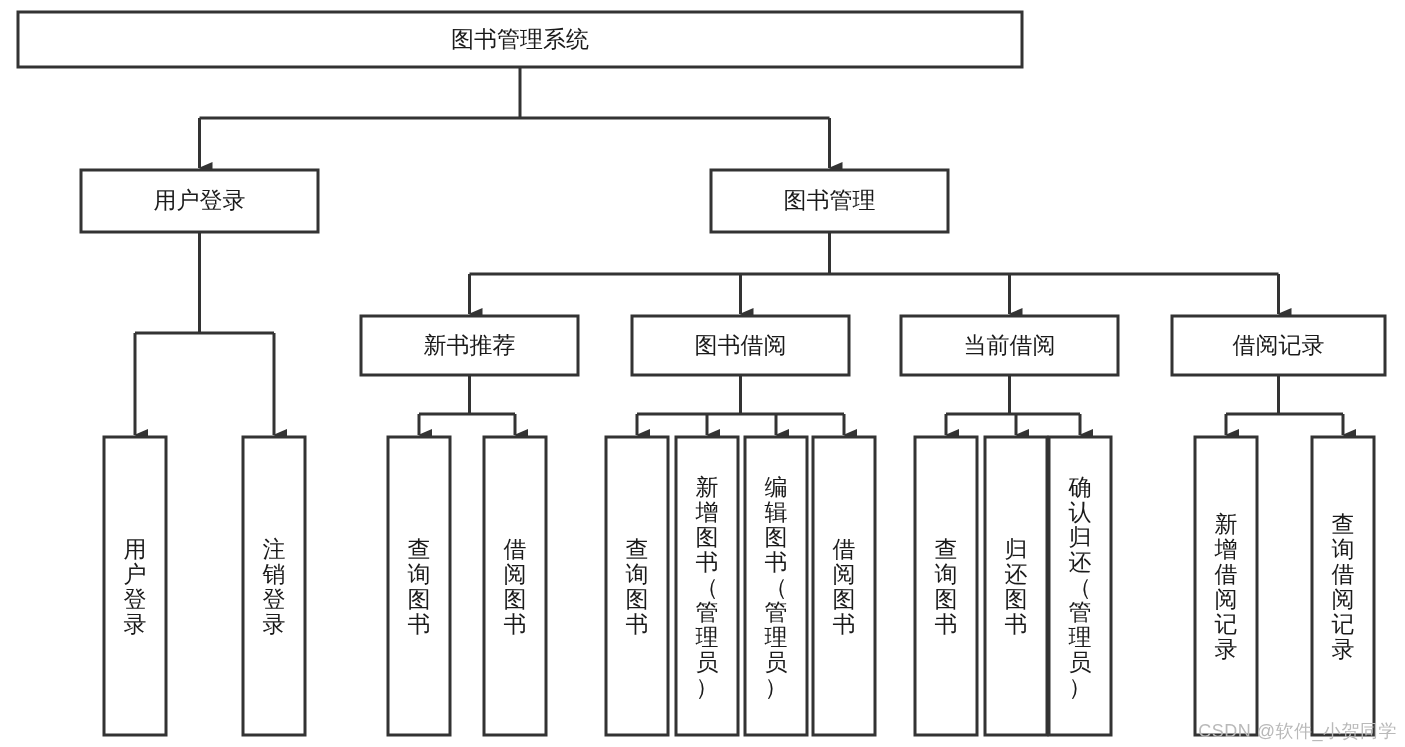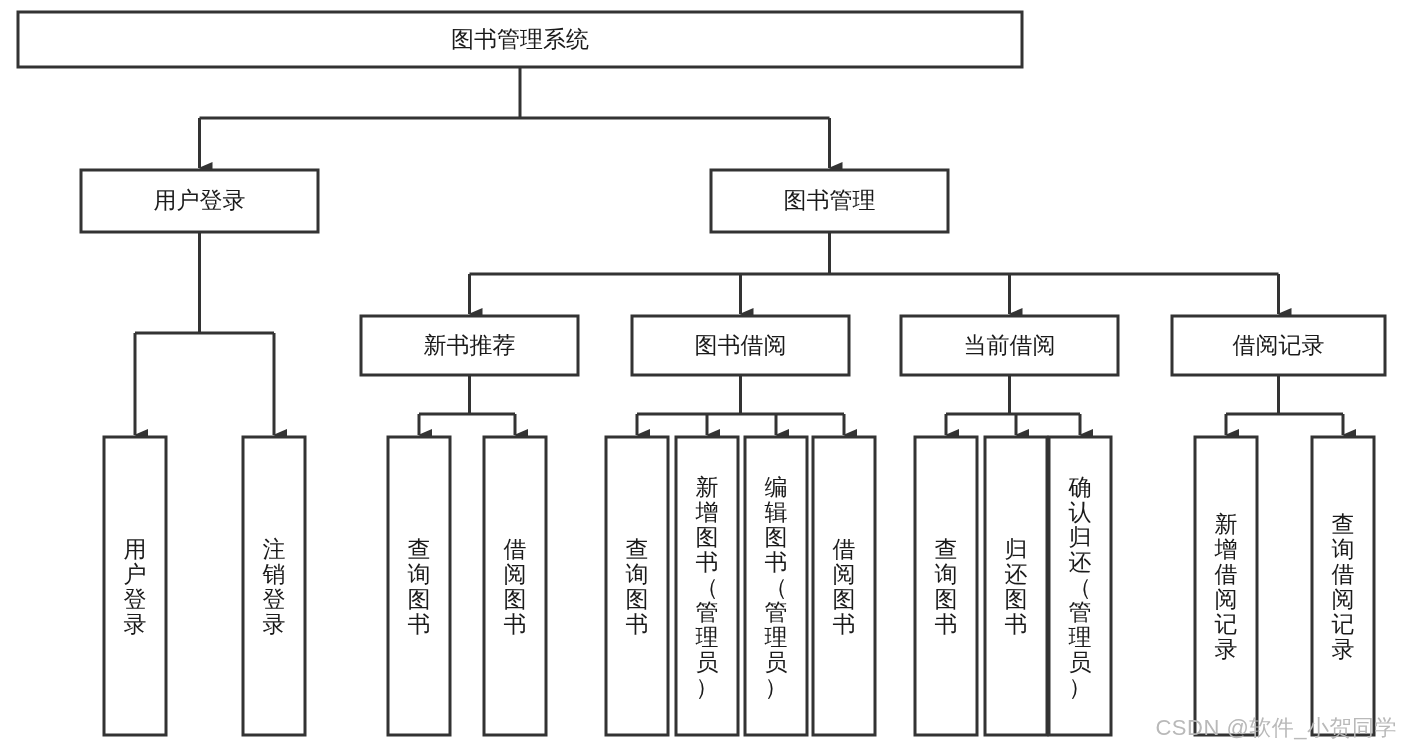--- a/index.html
+++ b/index.html
@@ -16,21 +16,21 @@
     font-family:"Liberation Sans","DejaVu Sans",sans-serif;
     fill:#1a1a1a;
     text-anchor:middle;
   }
   .label-h{font-size:23px;dominant-baseline:middle;}
   .label-v{font-size:23px;}
   .watermark{
     position:absolute;
     right:8px;bottom:4px;
     font-family:"Liberation Sans","DejaVu Sans",sans-serif;
-    font-size:22px;
+    font-size:18px;
     color:#b9b9b9;
     white-space:nowrap;
     letter-spacing:0.5px;
     pointer-events:none;
   }
 </style>
 </head>
 <body>
 
 <svg id="diagram" viewBox="0 0 1405 747">

